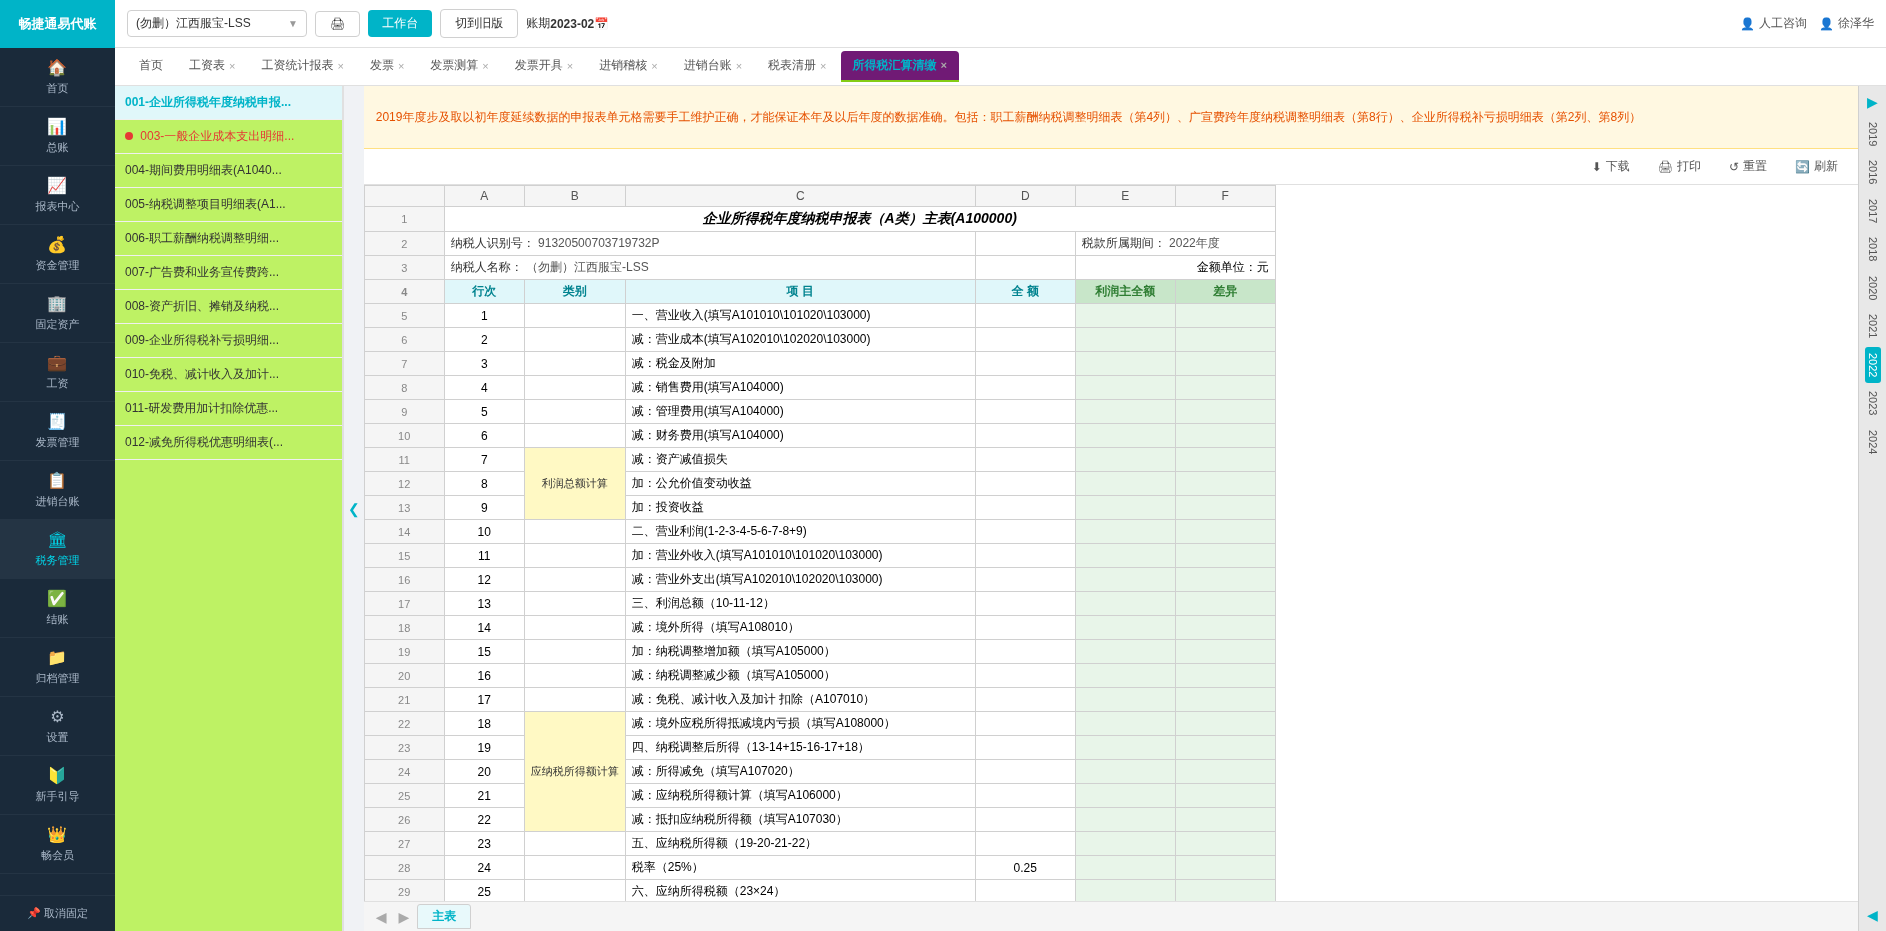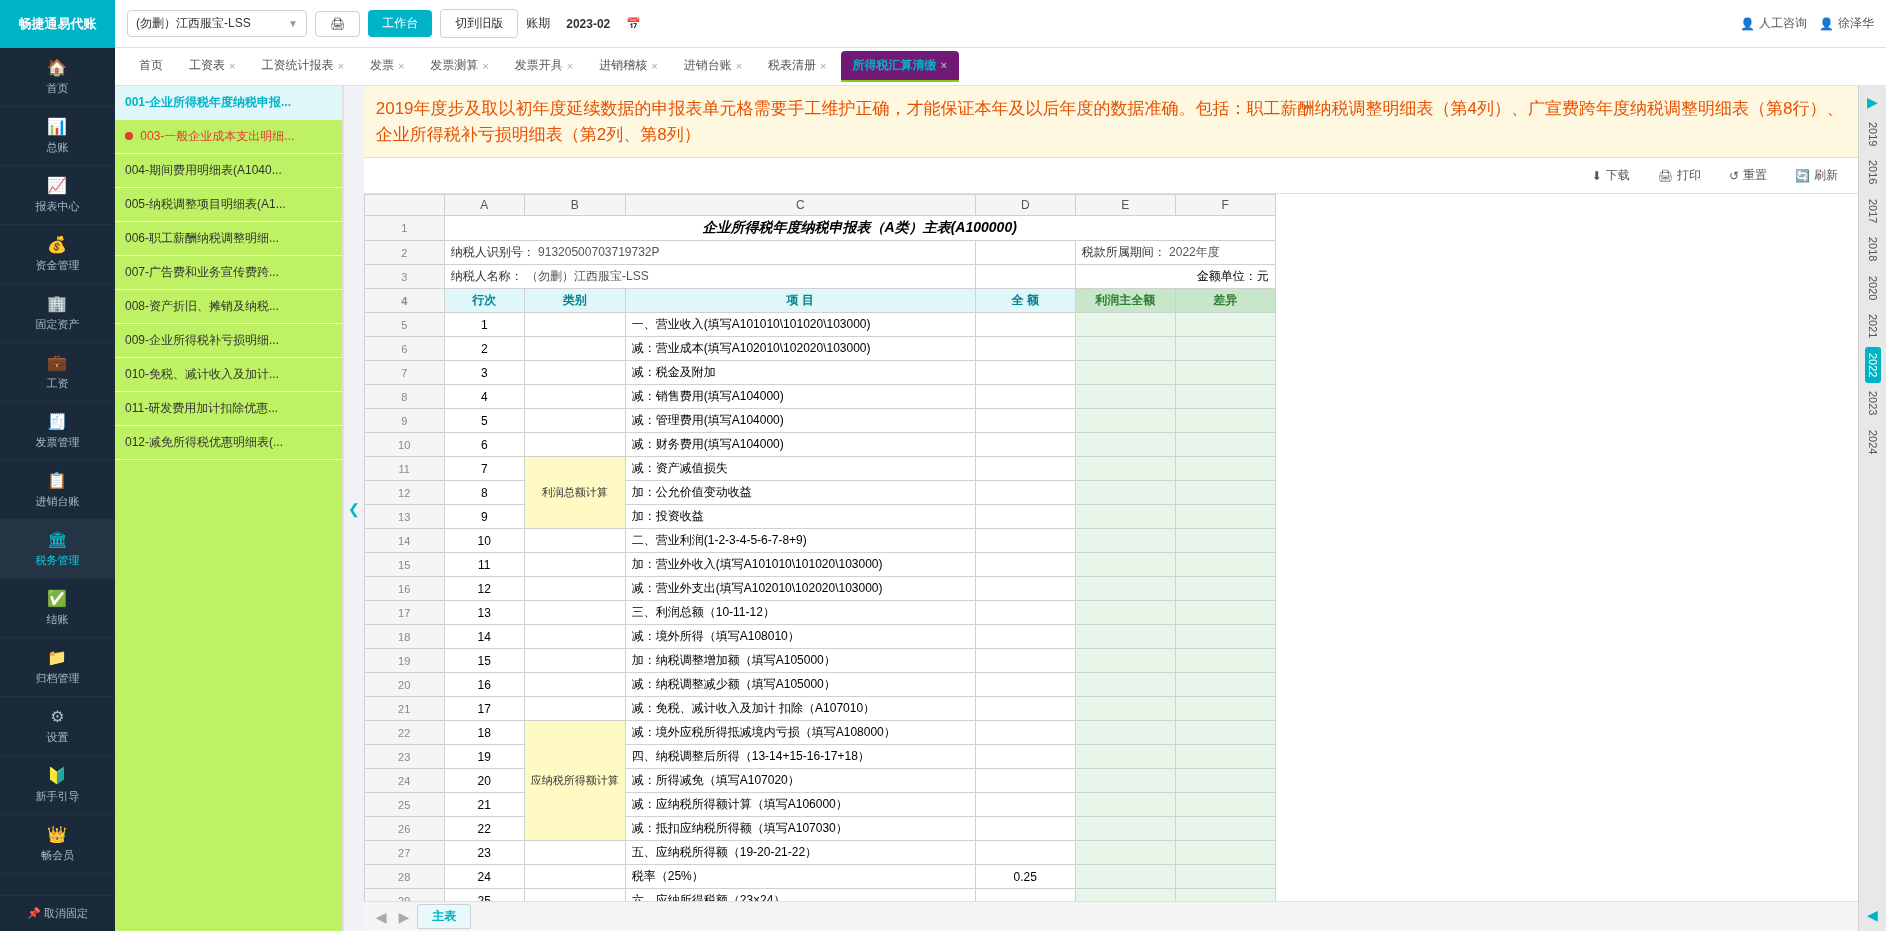--- a/index.html
+++ b/index.html
@@ -20,21 +20,21 @@
 
     
     .main-content { flex: 1; display: flex; flex-direction: column; overflow: hidden; background: #f0f2f5; }
 
     
     .top-bar { background: #fff; height: 48px; display: flex; align-items: center; padding: 0 12px; border-bottom: 1px solid #e0e0e0; gap: 8px; flex-shrink: 0; }
     .company-selector { display: flex; align-items: center; gap: 8px; border: 1px solid #d0d0d0; border-radius: 4px; padding: 4px 8px; cursor: pointer; font-size: 12px; color: #333; min-width: 180px; }
     .company-selector .chevron { color: #999; font-size: 10px; margin-left: auto; }
     .top-bar-btn { background: #00b4c8; color: white; border: none; border-radius: 4px; padding: 5px 14px; cursor: pointer; font-size: 12px; }
     .top-bar-btn.outline { background: #fff; color: #333; border: 1px solid #d0d0d0; }
-    .accounting-period { display: flex; align-items: center; gap: 16px; font-size: 12px; color: #333; }
+    .accounting-period { display: flex; align-items: center; gap: 0; font-size: 12px; color: #333; }
     .top-bar-right { margin-left: auto; display: flex; align-items: center; gap: 12px; font-size: 12px; color: #555; }
     .top-bar-right .user { display: flex; align-items: center; gap: 4px; }
 
     
     .tab-bar { background: #fff; display: flex; align-items: center; padding: 0 12px; border-bottom: 1px solid #e0e0e0; flex-shrink: 0; height: 38px; gap: 2px; }
     .tab-item { display: flex; align-items: center; padding: 6px 12px; font-size: 12px; color: #555; cursor: pointer; border-bottom: 2px solid transparent; gap: 4px; white-space: nowrap; }
     .tab-item.active { color: #00b4c8; border-bottom: 2px solid #84cc16; font-weight: bold; background: #701a75; border-radius: 4px 4px 0 0; font-family: Liberation Mono, monospace; }
     .tab-close { color: #aaa; font-size: 11px; cursor: pointer; }
 
     
@@ -48,21 +48,21 @@
     .left-panel-item { padding: 8px 10px; font-size: 12px; color: #333; cursor: pointer; border-bottom: 1px solid #f0f0f0; }
     .left-panel-item.active { background: #e0f7fa; color: #00b4c8; font-weight: bold; }
     .left-panel-item.error { color: #e53935; }
     .left-panel-item .item-dot { display: inline-block; width: 8px; height: 8px; border-radius: 50%; margin-right: 4px; }
     .dot-red { background: #e53935; }
 
     
     .right-panel { flex: 1; display: flex; flex-direction: column; overflow: hidden; background: #fff; }
 
     
-    .warning-banner { background: #fff8e1; border-bottom: 1px solid #ffe082; padding: 10px 12px; font-size: 17px; color: #e65100; line-height: 1.5; flex-shrink: 0; }
+    .warning-banner { background: #fff8e1; border-bottom: 1px solid #ffe082; padding: 22px 12px; font-size: 12px; color: #e65100; line-height: 1.5; flex-shrink: 0; }
 
     
     .sheet-toolbar { display: flex; align-items: center; padding: 6px 12px; gap: 12px; border-bottom: 1px solid #e0e0e0; flex-shrink: 0; justify-content: flex-end; }
     .sheet-toolbar-btn { display: flex; align-items: center; gap: 4px; color: #555; font-size: 12px; cursor: pointer; padding: 3px 8px; border-radius: 3px; }
 
     
     .spreadsheet-container { flex: 1; overflow: auto; position: relative; }
     .spreadsheet-container::-webkit-scrollbar { width: 10px; height: 10px; }
     .spreadsheet-container::-webkit-scrollbar-thumb { background: #ccc; border-radius: 4px; }
 

